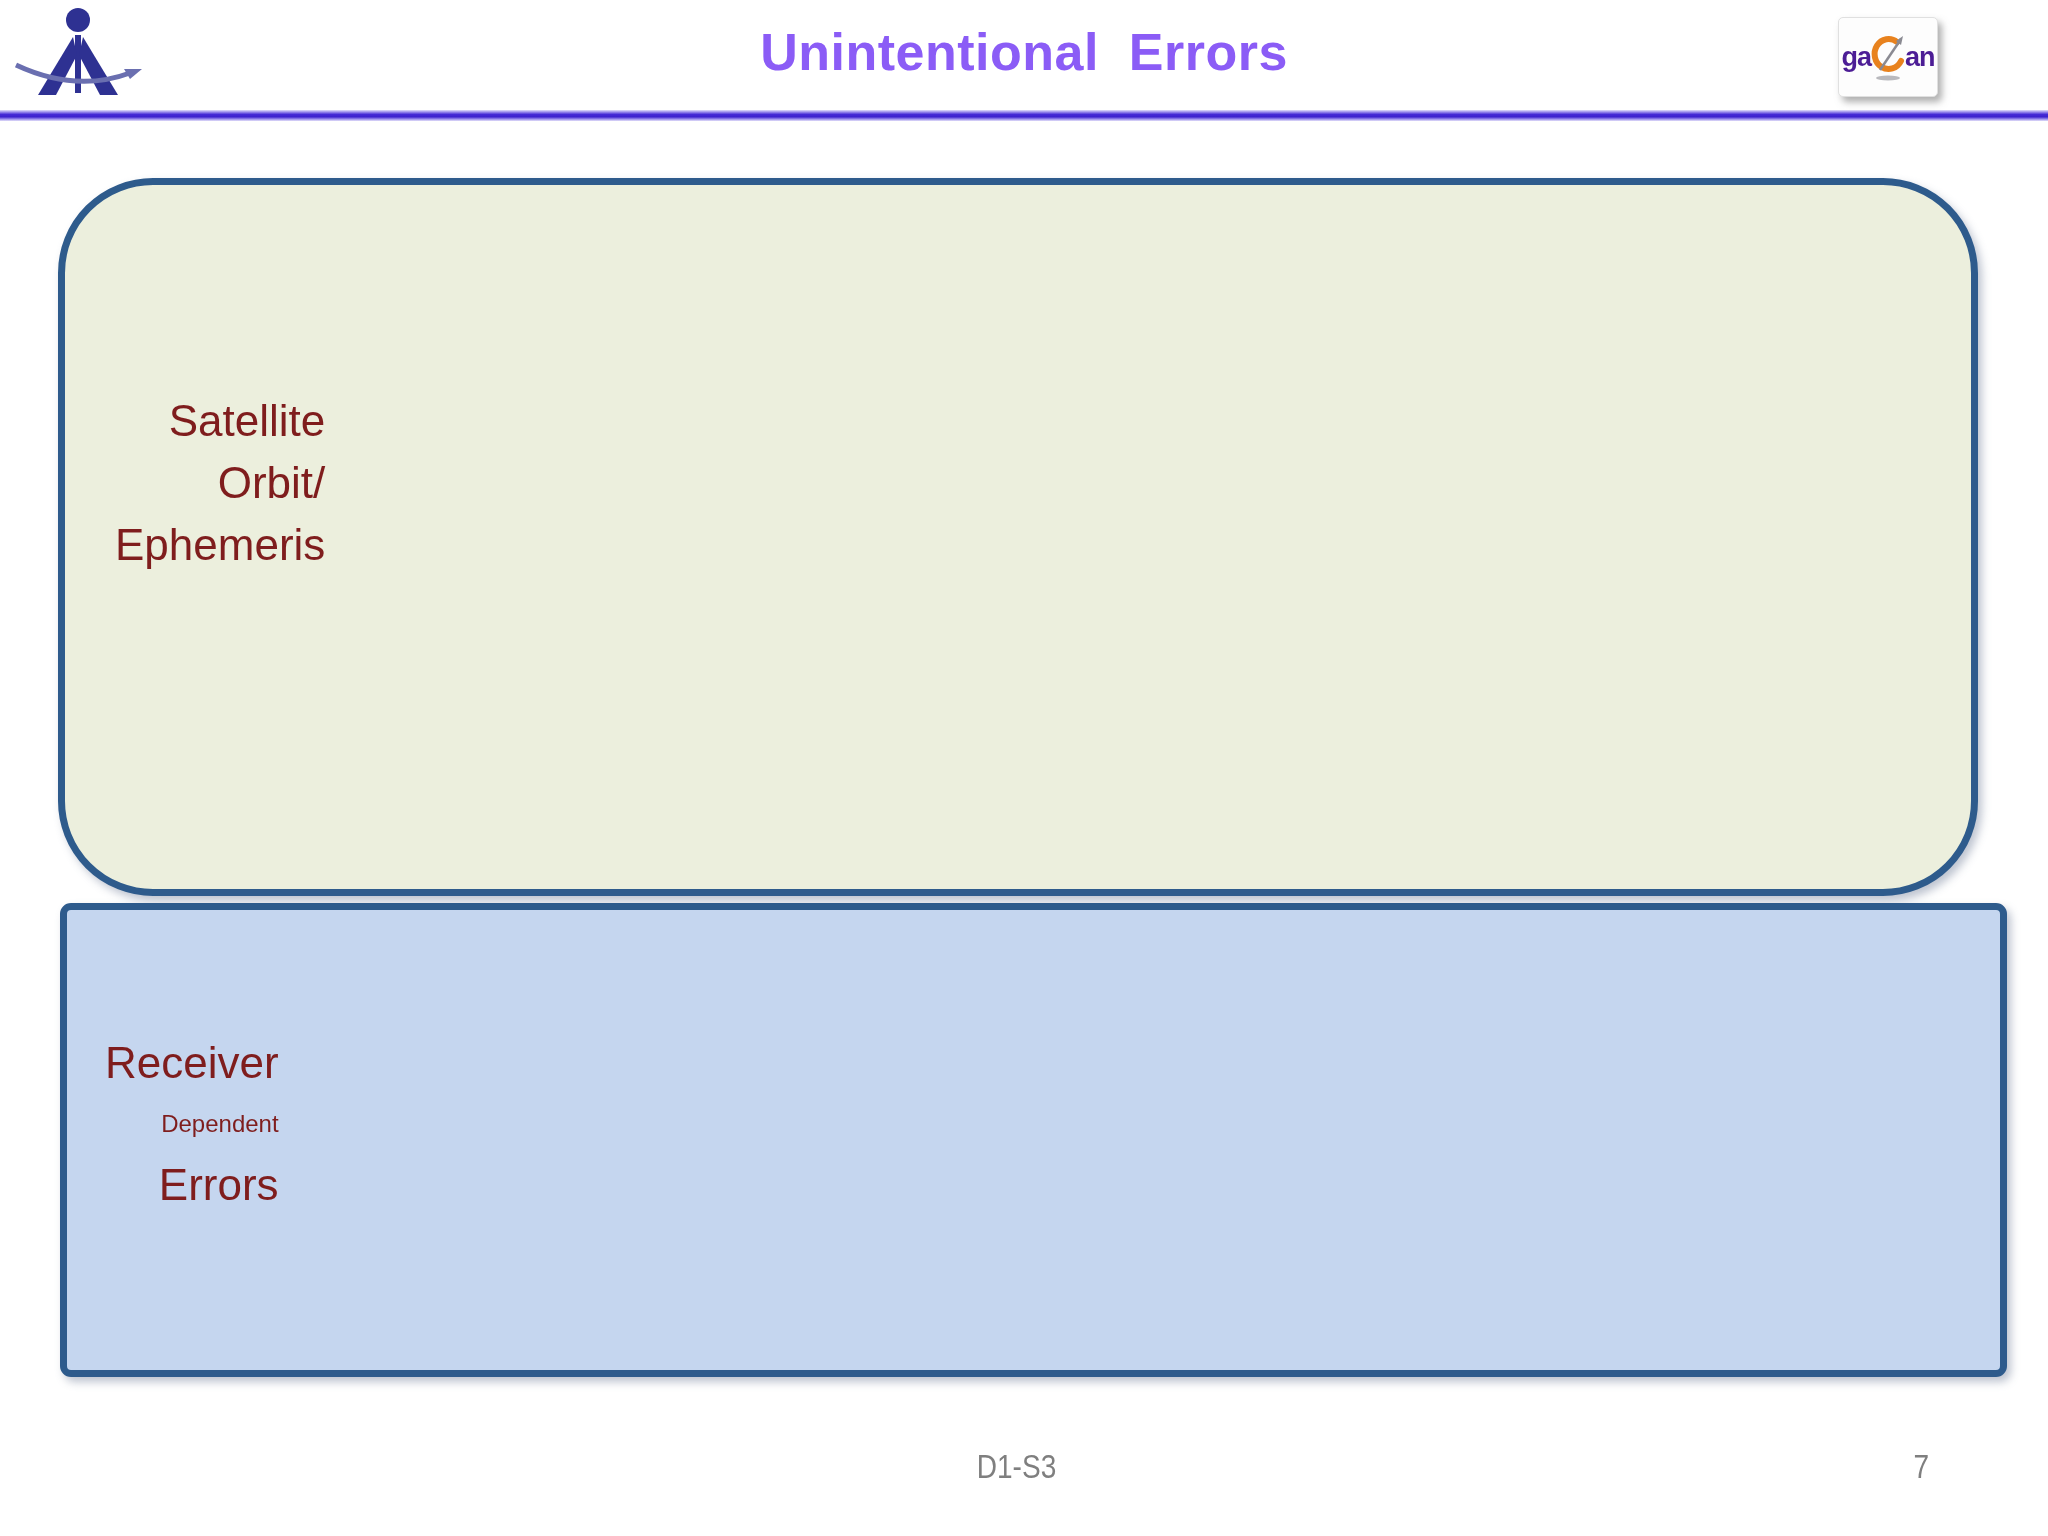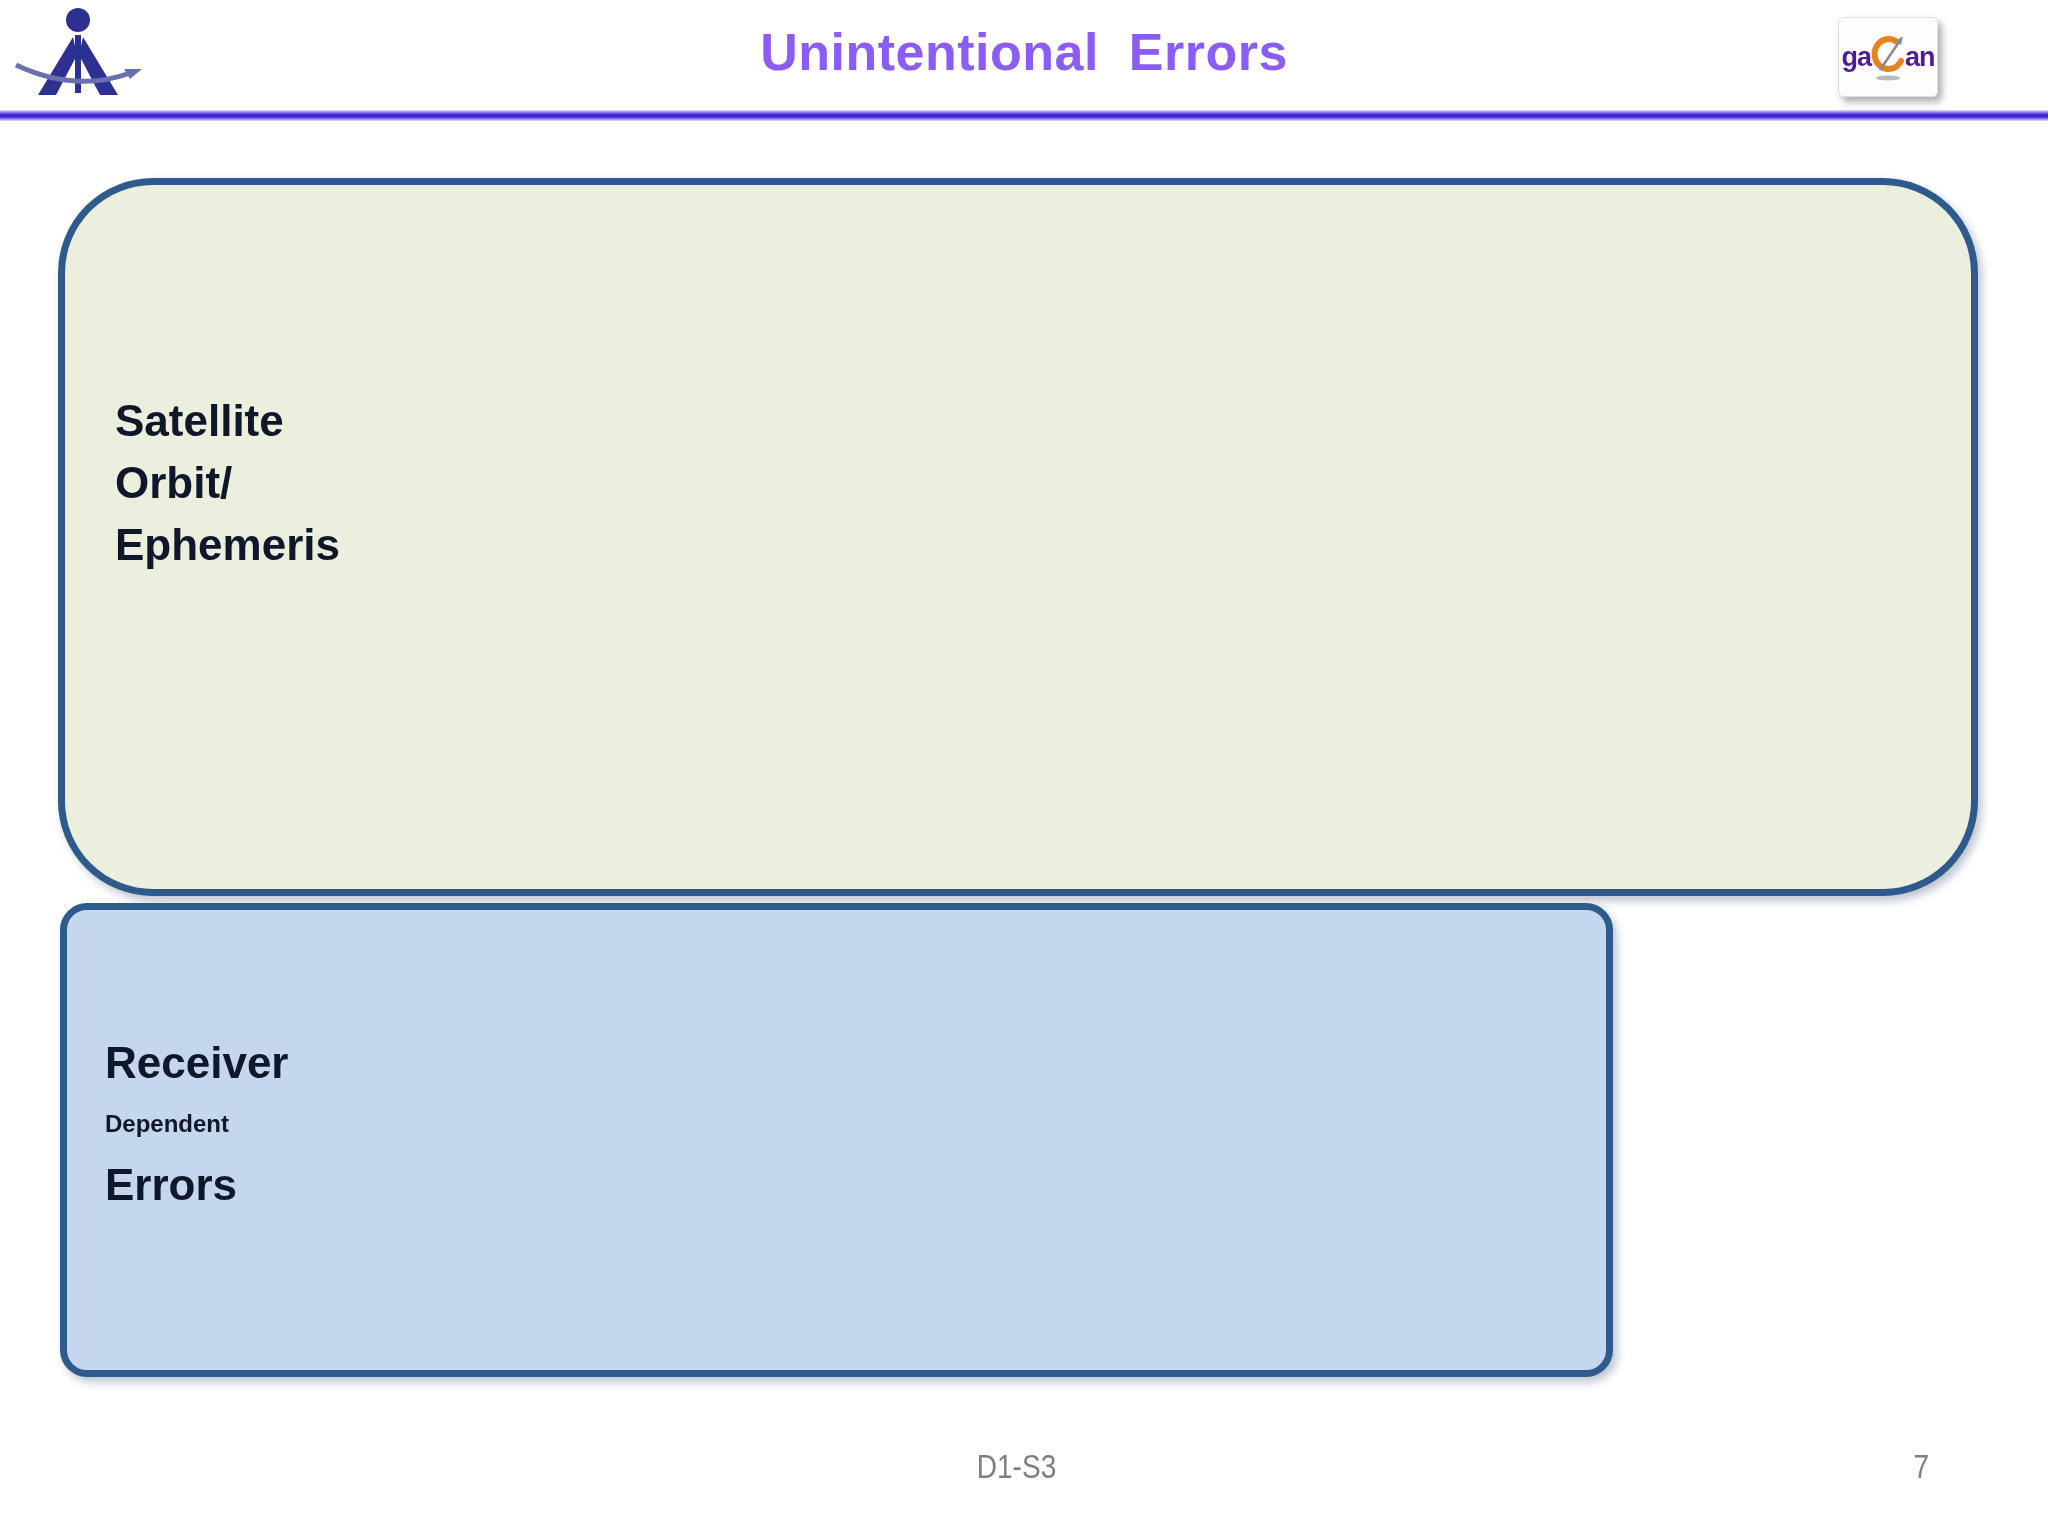--- a/index.html
+++ b/index.html
@@ -62,28 +62,29 @@
     box-shadow: 4px 5px 8px rgba(110,125,150,0.45);
   }
   .box-satellite {
     left: 58px; top: 178px;
     width: 1920px; height: 718px;
     background: #ECEFDD;
     border-radius: 95px;
   }
   .box-receiver {
     left: 60px; top: 903px;
-    width: 1553px; height: 474px;
+    width: 1947px; height: 474px;
     background: #C5D6EF;
-    border-radius: 27px;
+    border-radius: 11px;
   }
   .box-label {
     position: absolute;
-    color: #0f172a;
-    font-weight: bold;
+    color: #7f1d1d;
+    font-weight: normal;
+    text-align: right;
   }
   .box-satellite .box-label { left: 50px; top: 205px; }
   .box-receiver  .box-label { left: 38px; top: 122px; }
   .box-label .ln { font-size: 44px; line-height: 62px; }
   .box-receiver .box-label .ln { line-height: 61px; }
   .box-receiver .box-label .ln.small { font-size: 24px; }
 
   
   .ftr-session {
     position: absolute;

